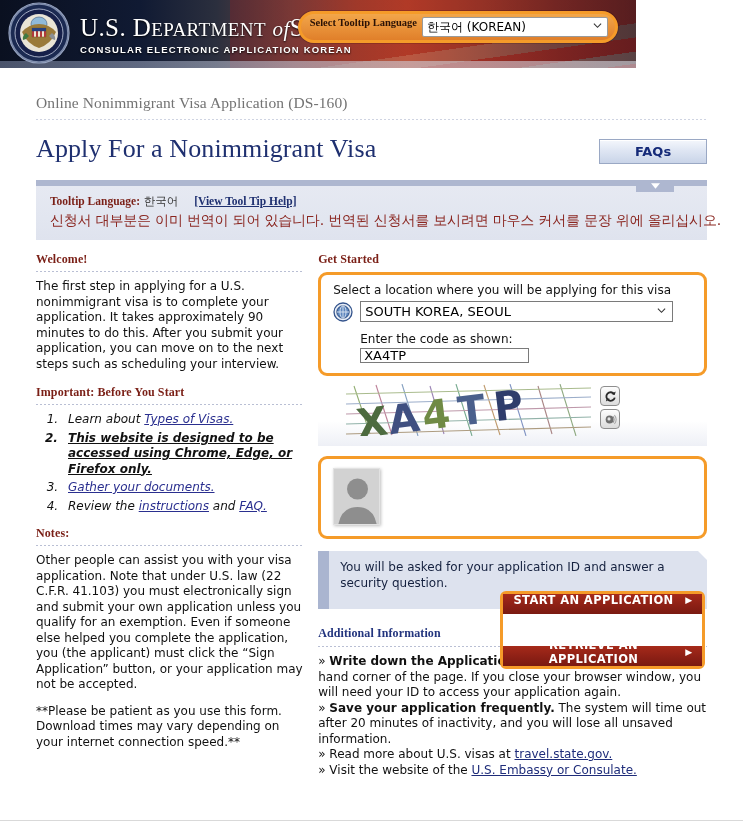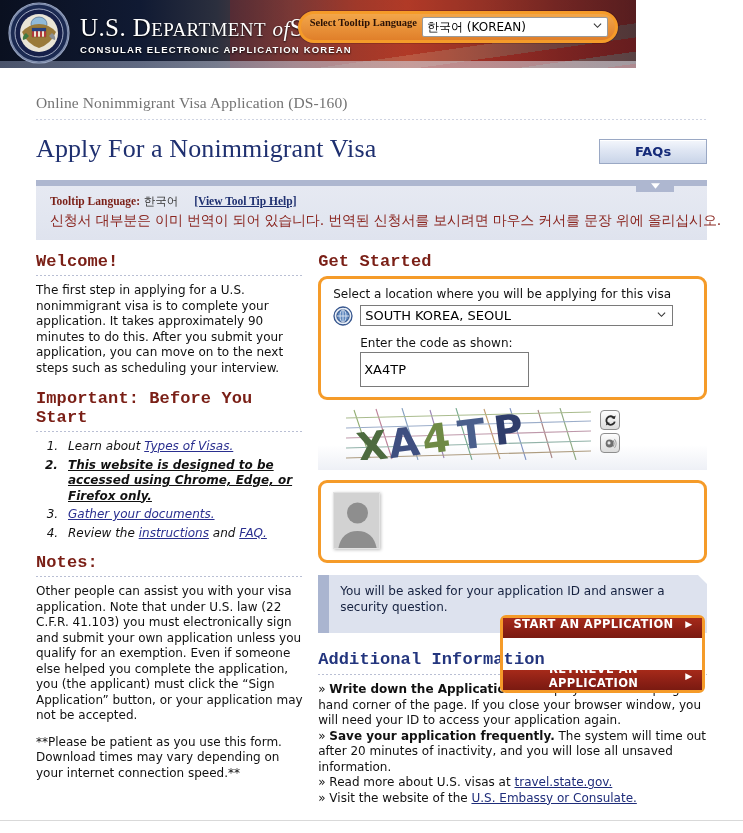--- a/index.html
+++ b/index.html
@@ -142,22 +142,22 @@
     margin-top:3px; font-size:14px; color:#8a2620;
     white-space:nowrap; letter-spacing:-0.2px;
   }
 
   
   .cols { display:flex; margin-top:12px; }
   .col-left { width:283px; padding-right:14px; }
   .col-right { width:390px; }
 
   .sec-head {
-    font-family:Liberation Mono, monospace;
-    font-weight:bold; font-size:17px; color:#7a1f16; letter-spacing:0.1px;
+    font-family:Liberation Serif, serif;
+    font-weight:bold; font-size:12px; color:#7a1f16; letter-spacing:0.1px;
   }
   .sec-head.blue { color:#23357e; }
   .dotrule {
     margin:4px 0 7px 0; height:1px;
     background: repeating-linear-gradient(90deg,#b9bfd4 0 2px, transparent 2px 4px);
   }
   .ptext { font-size:12px; line-height:15.5px; color:#111; }
   .ptext.mt { margin-top:11px; }
 
   ol.steps { margin:3px 0 0 0; padding-left:26px; }
@@ -180,21 +180,21 @@
   .loc-select {
     width:313px; height:21px;
     font-family:"DejaVu Sans","Liberation Sans",sans-serif;
     font-size:13px; color:#000;
     background:#fff; border:1px solid #7a7a7a;
     padding:0 20px 0 4px;
     -webkit-appearance:none; appearance:none;
   }
   .code-label { font-size:12px; color:#111; margin:10px 0 2px 27px; }
   .code-input {
-    margin-left:27px; width:169px; height:35px;
+    margin-left:27px; width:169px; height:15px;
     font-family:"DejaVu Sans","Liberation Sans",sans-serif;
     font-size:13px; color:#000;
     border:1px solid #7a7a7a; background:#fff; padding:0 3px;
   }
 
   
   .captcha-area {
     position:relative; margin-top:4px; height:66px;
     background: linear-gradient(180deg,#ffffff 0%, #ffffff 62%, #eef0f6 100%);
     display:flex; align-items:flex-start; padding-top:4px;

